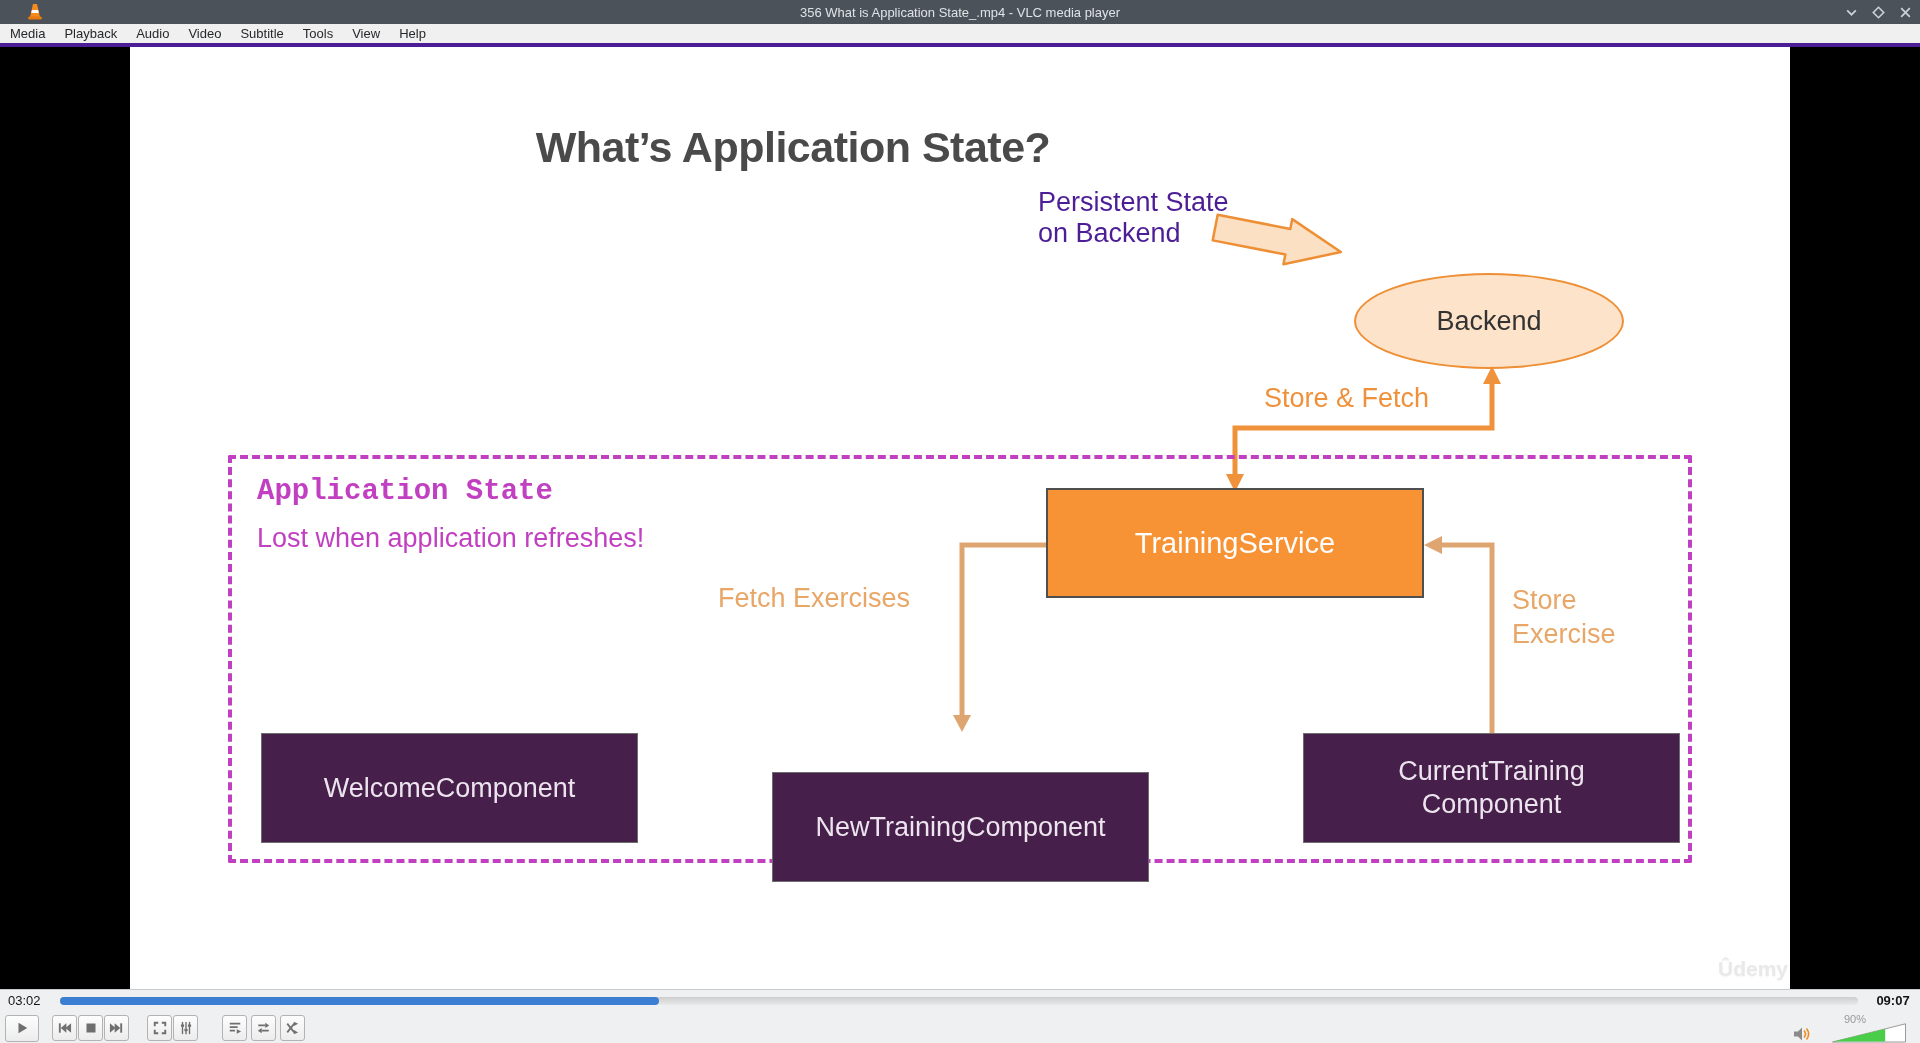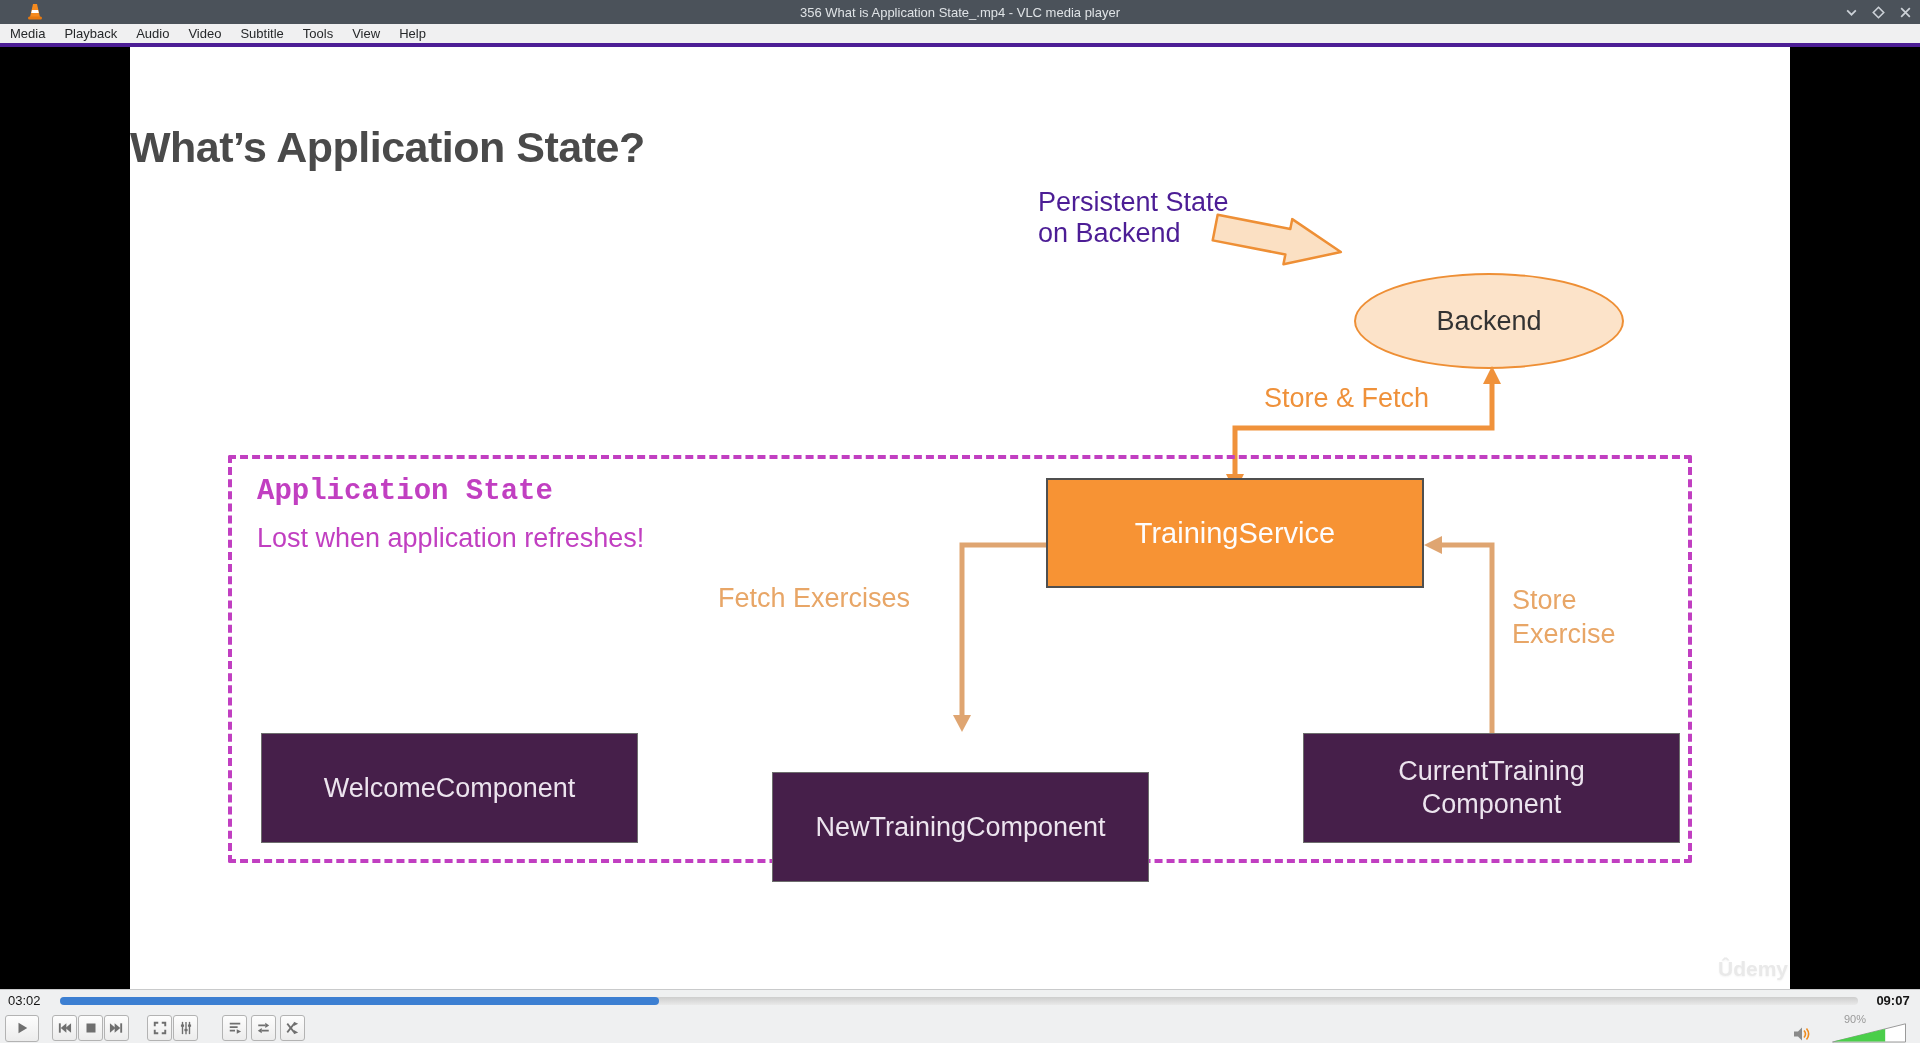--- a/index.html
+++ b/index.html
@@ -14,36 +14,36 @@
 
   
   .menubar { height:23px; background:#f0f0f1; display:flex; align-items:center; padding-left:10px; gap:19px; border-bottom:4px solid #4c1d95; }
   .menubar span { font-size:13px; color:#26282a; cursor:default; }
 
   
   .video-area { position:relative; height:942px; background:#000; }
   .slide { position:absolute; left:130px; top:0; width:1660px; height:942px; background:#ffffff; overflow:hidden; }
   .slide * { position:absolute; }
 
-  .slide-title { top:76px; left:0; width:1326px; font-size:43px; font-weight:bold; color:#4a4a4a; letter-spacing:-0.5px; }
+  .slide-title { top:76px; left:0; width:1326px; text-align:center; font-size:43px; font-weight:bold; color:#4a4a4a; letter-spacing:-0.5px; }
 
   .persistent-label { left:908px; top:140px; font-size:27px; line-height:31px; color:#4c1d95; font-weight:500; }
   .block-arrow { left:1082px; top:168px; transform:rotate(11deg); }
 
   .backend-ellipse { left:1224px; top:226px; width:270px; height:96px; background:#fce3c9; border:2.5px solid #ee8f35; border-radius:50%; display:flex; align-items:center; justify-content:center; font-size:27px; color:#333; }
 
   .store-fetch-label { left:1134px; top:336px; font-size:27px; color:#ef913a; }
 
   .connector-layer { left:0; top:0; width:1660px; height:942px; }
 
   .app-state-box { left:98px; top:408px; width:1464px; height:408px; border:4px dashed #c13fc1; border-radius:2px; }
   .app-state-title { left:127px; top:428px; font-size:29px; font-weight:bold; color:#c13fc1;font-family:Liberation Mono, monospace; }
   .app-state-sub { left:127px; top:476px; font-size:27px; color:#c13fc1; }
 
-  .training-box { left:916px; top:431px; width:378px; height:110px; background:#f79334; border:2px solid #4f4f4f; display:flex; align-items:center; justify-content:center; font-size:29px; color:#fdfdfd; }
+  .training-box { left:916px; top:441px; width:378px; height:110px; background:#f79334; border:2px solid #4f4f4f; display:flex; align-items:center; justify-content:center; font-size:29px; color:#fdfdfd; }
 
   .fetch-label { left:588px; top:536px; font-size:27px; color:#e8a667; }
   .store-label { left:1382px; top:536px; font-size:27px; line-height:34px; color:#e8a667; }
 
   .comp-box { width:377px; height:110px; background:#461f4a; border:1px solid #6d6d6d; display:flex; flex-direction:column; align-items:center; justify-content:center; font-size:27px; line-height:33px; color:#ece4ee; }
   .comp-welcome { left:131px; top:686px;text-align:right; }
   .comp-new { left:642px; top:716px;margin-top:9px; }
   .comp-current { left:1173px; top:686px; }
 
   .watermark { left:1588px; top:910px; font-size:21px; font-weight:bold; color:#e9e9e9; text-shadow:0 1px 2px rgba(0,0,0,0.05); }

